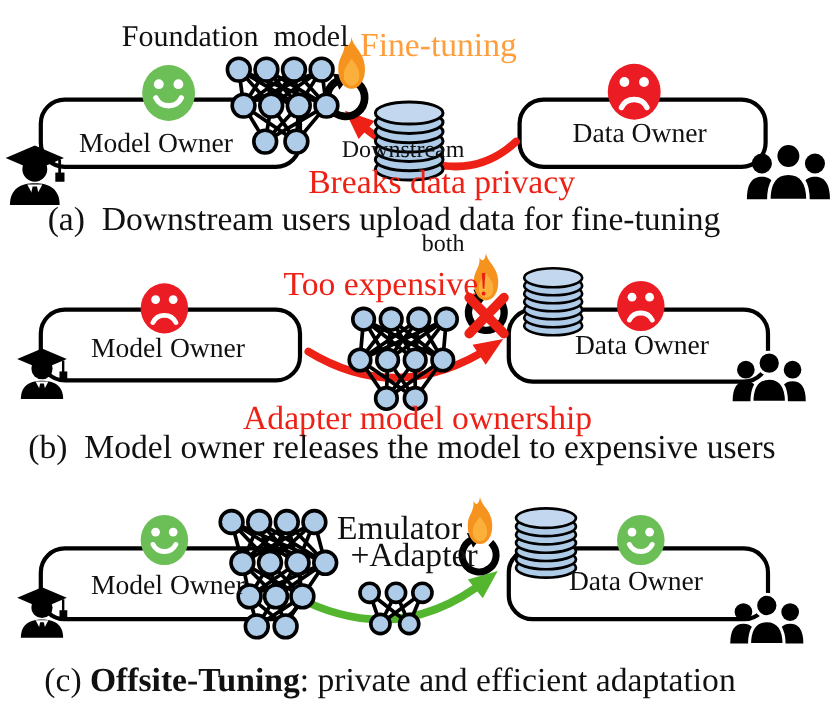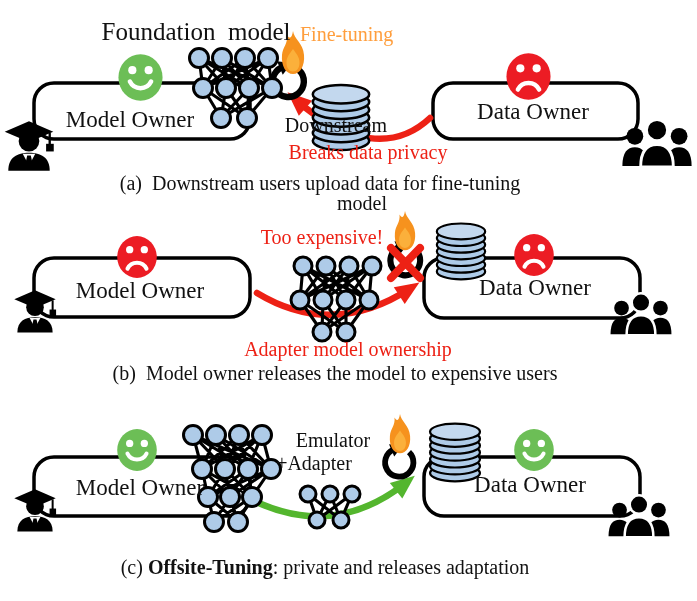--- a/index.html
+++ b/index.html
@@ -14,21 +14,21 @@
     --green-text:#2FB52F;
     --green-arrow:#54B62E;
   }
   html,body{margin:0;padding:0;background:#fff;}
   .fig{position:relative;width:697px;height:601px;background:#fff;overflow:hidden;
        font-family:"Liberation Serif","DejaVu Serif",serif;color:#111;}
   .panel{position:absolute;left:0;width:637px;height:200px;text-decoration:underline;}
   .layer{position:absolute;left:0;top:0;width:697px;height:200px;}
   .t{position:absolute;white-space:pre;line-height:1.08;}
   .ctr{transform:translate(-50%,-50%);text-align:center;}
-  .s24{font-size:20px;}
+  .s24{font-size:28px;}
   .s27{font-size:23px;}
   .red{color:var(--warn-red);}
   .green{color:var(--green-text);}
   .orange{color:var(--orange-text);}
   .rightcol{text-align:right;line-height:26px;font-size:20px;}
   .cap-bold{font-weight:bold;}
   .obox{fill:none;stroke:#000;stroke-width:3.5;}
   .arrow{fill:none;stroke-width:6.5;stroke-linecap:round;}
   .red-arrow{stroke:var(--warn-red);}
   .green-arrow{stroke:var(--green-arrow);}
@@ -137,21 +137,21 @@
         </g>
       <use href="#face-happy" x="116" y="53" width="49" height="49" class="green-face"></use>
       <use href="#face-sad" x="504" y="52" width="49" height="49" class="red-face"></use>
       <use href="#grad" x="2" y="112" width="54" height="60"></use>
       <use href="#people" x="622" y="118" width="70" height="50"></use>
     </svg>
     <div class="t ctr" style="left:196px;top:31px;font-size:25px">Foundation  model</div>
     <div class="t s24 orange" style="left:300px;top:24px">Fine-tuning</div>
     <div class="t rightcol" style="right:250px;top:60px">
       <div>Downstream</div>
-      <div>model</div>
+      <div>both</div>
     </div>
     <div class="t ctr s27" style="left:130px;top:120px">Model Owner</div>
     <div class="t ctr s27" style="left:533px;top:112px">Data Owner</div>
     <div class="t ctr s24 red" style="left:368px;top:153px">Breaks data privacy</div>
     <div class="t ctr s24" style="left:320px;top:184px"><span>(a)  </span><span class="cap-bold"></span><span>Downstream users upload data for fine-tuning</span></div>
   </section>
 
   <section class="panel" style="top:200px">
     <svg class="layer" viewBox="0 0 697 200">
       <rect class="obox" x="34" y="58" width="216" height="59" rx="20"></rect>
@@ -217,19 +217,19 @@
         </g>
       <use href="#db" x="425" y="21" width="60" height="62"></use>
       <use href="#refresh" x="379" y="43" width="40" height="40"></use>
       <use href="#flame" x="383" y="13" width="34" height="44"></use>
       <use href="#face-happy" x="115" y="28" width="44" height="44" class="green-face"></use>
       <use href="#face-happy" x="512" y="28" width="44" height="44" class="green-face"></use>
       <use href="#grad" x="12" y="80" width="46" height="54"></use>
       <use href="#people" x="608" y="94" width="62" height="44"></use>
     </svg>
     <div class="t ctr s24" style="left:333px;top:41px">Emulator</div>
-    <div class="t ctr s24" style="left:314px;top:64px">+Adapter</div>
+    <div class="t ctr s24" style="left:345px;top:64px">+Adapter</div>
     <div class="t ctr s27" style="left:140px;top:88px">Model Owner</div>
     <div class="t ctr s27" style="left:530px;top:85px">Data Owner</div>
-    <div class="t ctr s24" style="left:325px;top:168px"><span>(c) </span><span class="cap-bold">Offsite-Tuning</span><span>: private and releases adaptation</span></div>
+    <div class="t ctr s24" style="left:325px;top:168px"><span>(c) </span><span class="cap-bold">Offsite-Tuning</span><span>: private and efficient adaptation</span></div>
   </section>
 
 </div>
 
 </body></html>

